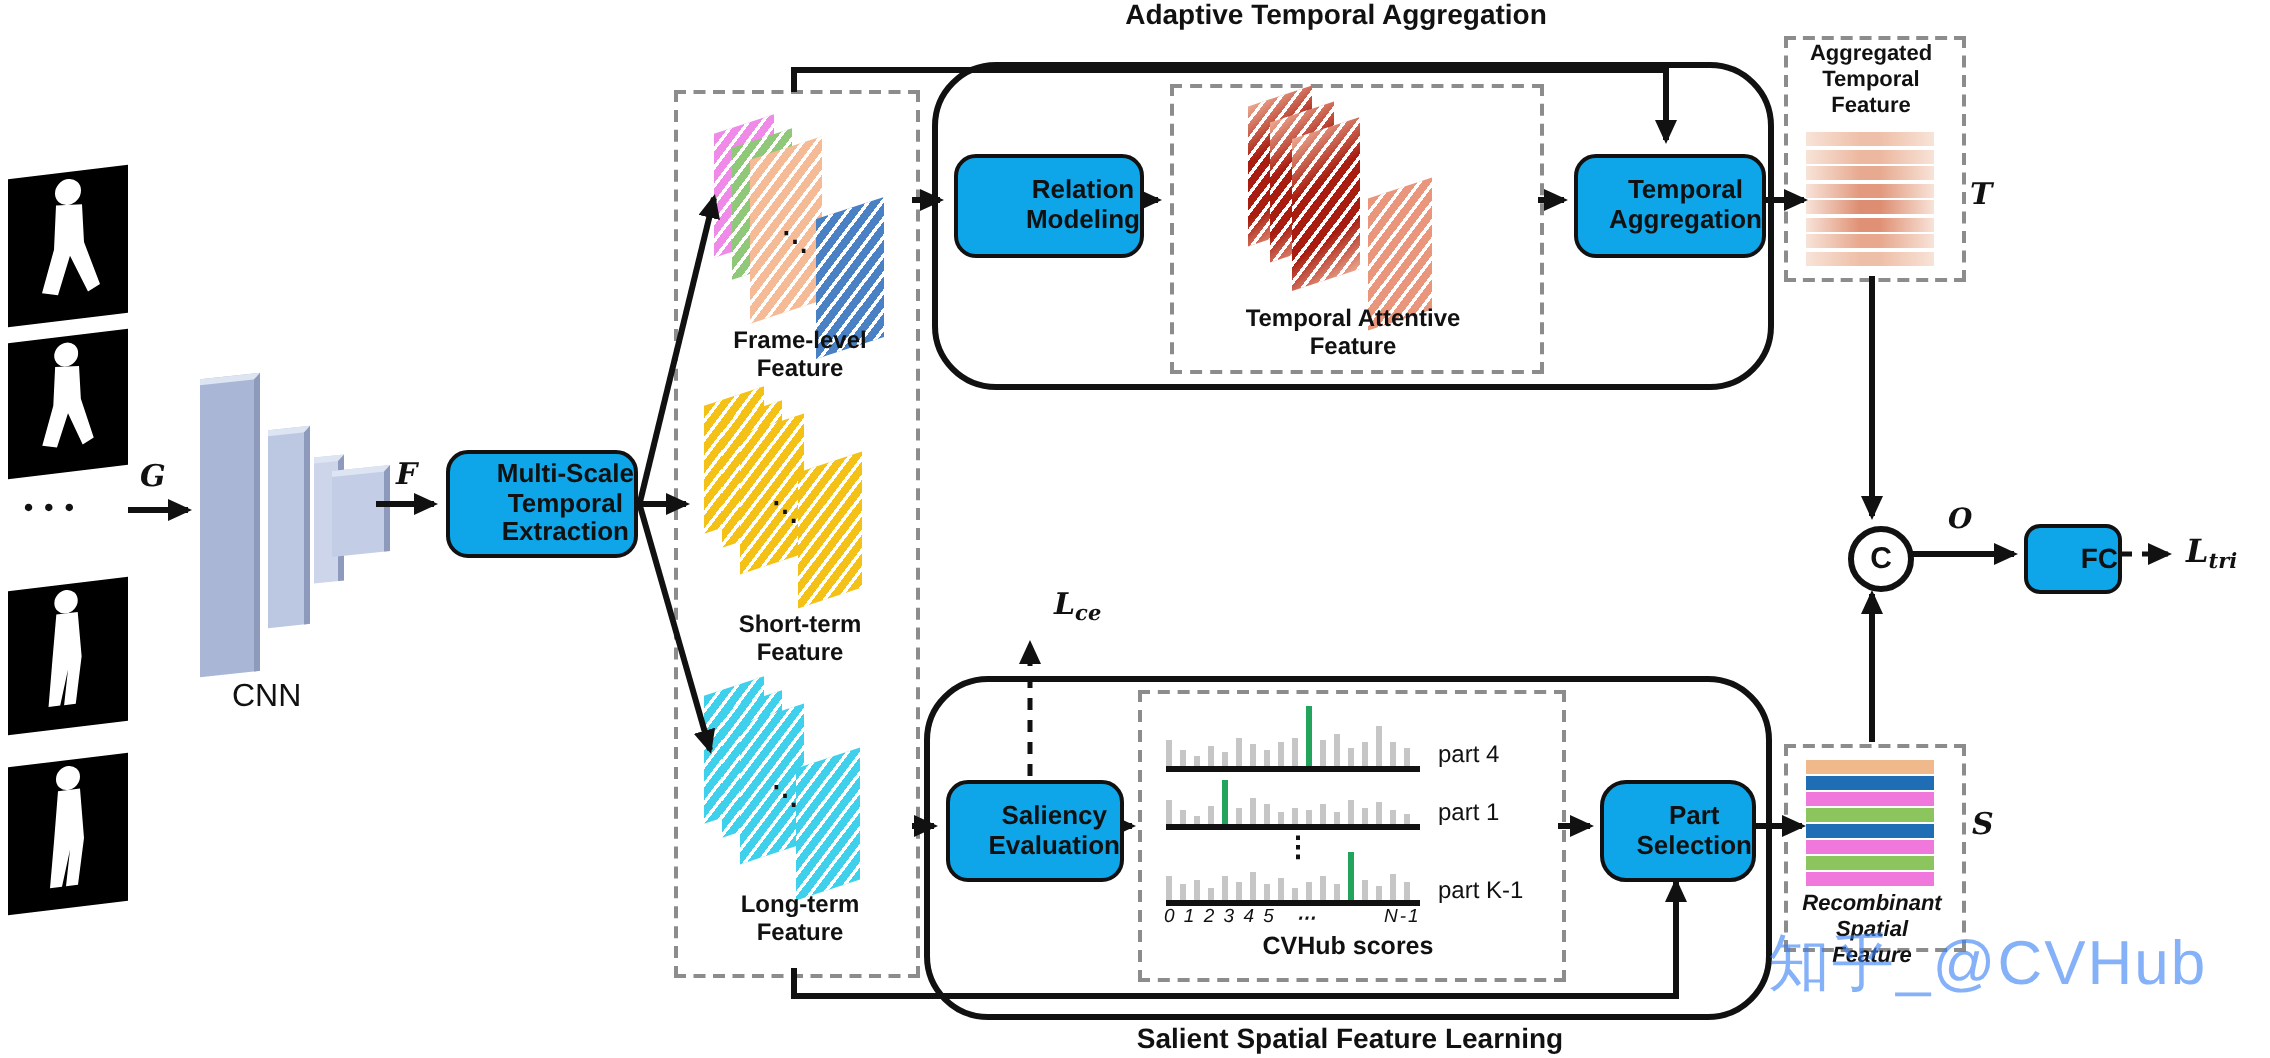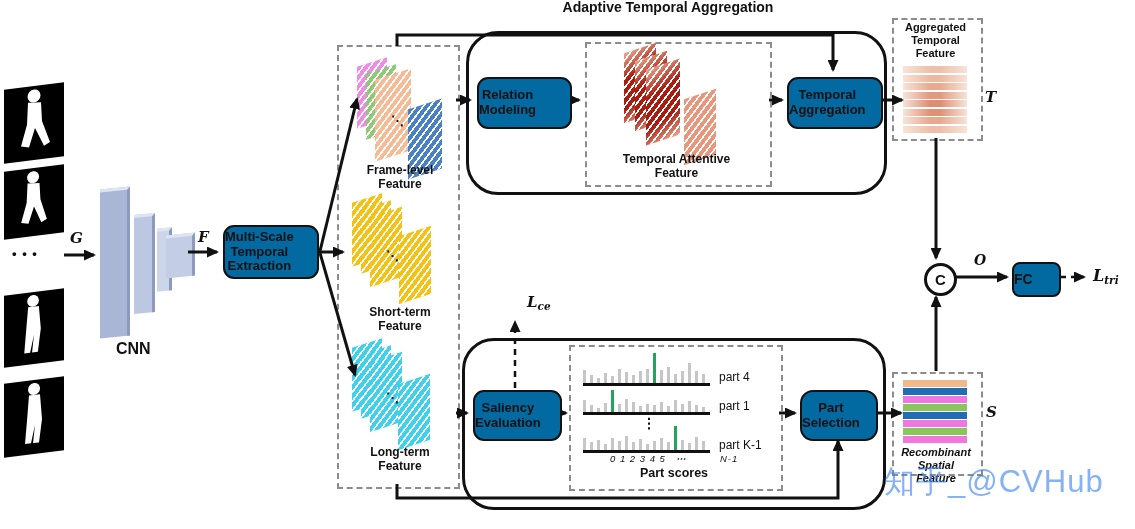--- a/index.html
+++ b/index.html
@@ -1,39 +1,39 @@
 <!DOCTYPE html>
 <html><head>
 <meta charset="utf-8">
 <style>
   html,body{margin:0;padding:0;background:#fff;}
   #canvas{position:relative;width:1135px;height:529px;background:#fff;overflow:hidden;
           font-family:"Liberation Sans",sans-serif;color:#111;}
   .abs{position:absolute;}
   .ml{white-space:pre-line;}
   .boxlbl{font-weight:bold;font-size:13px;line-height:1.12;text-align:center;}
-  .nodebox{position:absolute;background:#0369a1;border:2.5px solid #111;border-radius:11px;
-           display:flex;align-items:center;justify-content:flex-start;z-index:6;}
+  .nodebox{position:absolute;background:#0ea5e9;border:2.5px solid #111;border-radius:11px;
+           display:flex;align-items:center;justify-content:flex-end;z-index:6;}
   .roundrect{position:absolute;border:3px solid #111;border-radius:32px;background:transparent;z-index:1;}
   .dashedbox{position:absolute;border:2px dashed #8c8c8c;background:transparent;z-index:2;}
   .sectitle{position:absolute;font-weight:bold;font-size:14px;text-align:center;z-index:7;}
   .featlbl{position:absolute;font-weight:bold;font-size:12px;line-height:1.18;text-align:center;z-index:7;}
   .smalllbl{position:absolute;font-weight:bold;font-size:11px;line-height:1.18;text-align:center;z-index:7;}
   .math{font-family:"DejaVu Serif",serif;font-style:italic;font-weight:bold;font-size:15px;z-index:8;position:absolute;}
   .sub{font-size:10.5px;vertical-align:-3px;}
   .sheet{position:absolute;transform:skewY(-18deg);z-index:3;}
   .silframe{position:absolute;background:#000;transform:skewY(-7deg);z-index:3;}
   .silframe svg{width:100%;height:100%;display:block;}
   .cnnplane{position:absolute;transform:skewY(-6deg);border-top:3px solid #dde4f2;border-right:3px solid #8d9abc;z-index:3;}
   .dots-diag{position:absolute;font-weight:bold;font-size:13px;z-index:5;}
   .barrow{position:absolute;display:flex;align-items:flex-end;gap:4px;width:127px;height:32px;z-index:4;}
   .bar{width:3px;}
   .baseline{position:absolute;height:2.5px;background:#111;width:127px;z-index:4;}
   .partlbl{position:absolute;font-size:12px;z-index:7;}
-  .axislbl{position:absolute;font-style:italic;font-size:9.5px;z-index:7;letter-spacing:1px;margin-left:28px;}
+  .axislbl{position:absolute;font-style:italic;font-size:9.5px;z-index:7;letter-spacing:1px;}
   .stack{position:absolute;display:flex;flex-direction:column;gap:1.5px;z-index:4;}
   .stack .stackbar{width:100%;}
   #t-stack .stackbar{height:7px;}
   #s-stack .stackbar{height:6.5px;}
   .circleC{position:absolute;width:27px;height:27px;border:3px solid #111;border-radius:50%;background:#fff;
            display:flex;align-items:center;justify-content:center;font-weight:bold;font-size:15px;z-index:6;}
   #watermark{position:absolute;left:884px;top:461px;font-size:31px;color:#3b82f6;opacity:.62;
              letter-spacing:1px;z-index:9;font-weight:400;}
   svg.overlay{position:absolute;left:0;top:0;z-index:5;}
 </style>
@@ -75,21 +75,21 @@
         </g>
       </svg>
   </div>
 
   <div class="math" style="left:70px;top:229px;">G</div>
 
   <div class="cnnplane" style="left:100px;top:188px;width:27px;height:146px;background:#aab6d6;"></div>
   <div class="cnnplane" style="left:134px;top:214px;width:18px;height:96px;background:#bcc7e2;"></div>
   <div class="cnnplane" style="left:157px;top:228px;width:12px;height:60px;background:#ccd5ea;"></div>
   <div class="cnnplane" style="left:166px;top:234px;width:26px;height:40px;background:#c3cde6;"></div>
-  <div class="abs" style="left:116px;top:340px;font-size:16px;font-weight:700;z-index:3;text-align:right;">CNN</div>
+  <div class="abs" style="left:116px;top:340px;font-size:16px;font-weight:400;z-index:3;text-align:right;">CNN</div>
 
   <div class="math" style="left:198px;top:228px;">F</div>
 
   <div class="nodebox" style="left:223px;top:225px;width:92px;height:50px;">
     <div class="boxlbl ml">Multi-Scale
 Temporal
 Extraction</div>
   </div>
 
   <div class="dashedbox" style="left:337px;top:45px;width:119px;height:440px;"></div>
@@ -149,20 +149,21 @@
       <div class="stackbar" style="background: linear-gradient(90deg, rgb(248, 227, 216) 0%, rgb(231, 170, 144) 42%, rgb(231, 170, 144) 58%, rgb(248, 227, 216) 100%);"></div>
       <div class="stackbar" style="background: linear-gradient(90deg, rgb(248, 227, 216) 0%, rgb(226, 153, 126) 42%, rgb(226, 153, 126) 58%, rgb(248, 227, 216) 100%);"></div>
       <div class="stackbar" style="background: linear-gradient(90deg, rgb(248, 227, 216) 0%, rgb(221, 141, 113) 42%, rgb(221, 141, 113) 58%, rgb(248, 227, 216) 100%);"></div>
       <div class="stackbar" style="background: linear-gradient(90deg, rgb(248, 227, 216) 0%, rgb(224, 145, 117) 42%, rgb(224, 145, 117) 58%, rgb(248, 227, 216) 100%);"></div>
       <div class="stackbar" style="background: linear-gradient(90deg, rgb(248, 227, 216) 0%, rgb(231, 168, 142) 42%, rgb(231, 168, 142) 58%, rgb(248, 227, 216) 100%);"></div>
       <div class="stackbar" style="background: linear-gradient(90deg, rgb(248, 227, 216) 0%, rgb(238, 191, 168) 42%, rgb(238, 191, 168) 58%, rgb(248, 227, 216) 100%);"></div>
     </div>
   <div class="math" style="left:985px;top:88px;">T</div>
 
   <div class="roundrect" style="left:462px;top:338px;width:418px;height:166px;"></div>
+  <div class="sectitle" style="left:510px;top:511px;width:330px;">Salient Spatial Feature Learning</div>
 
   <div class="math" style="left:499px;top:293px;margin-left:28px;"><span>L</span><span class="sub">ce</span></div>
 
   <div class="nodebox" style="left:473px;top:390px;width:85px;height:47px;">
     <div class="boxlbl ml">Saliency
 Evaluation</div>
   </div>
 
   <div class="dashedbox" style="left:569px;top:345px;width:210px;height:142px;"></div>
 
@@ -233,21 +234,21 @@
       <div class="bar" style="height: 7px; background: rgb(198, 198, 198);"></div>
       <div class="bar" style="height: 13px; background: rgb(198, 198, 198);"></div>
       <div class="bar" style="height: 9px; background: rgb(198, 198, 198);"></div>
     </div>
   <div class="baseline" style="left:583px;top:450px;"></div>
   <div class="partlbl" style="left:719px;top:438px;">part K-1</div>
 
   <div class="axislbl" style="left:582px;top:453px;">0 1 2 3 4 5</div>
   <div class="axislbl" style="left:648px;top:453px;font-weight:bold;">⋯</div>
   <div class="axislbl" style="left:692px;top:453px;">N-1</div>
-  <div class="abs" style="left:604px;top:466px;width:140px;text-align:center;font-weight:bold;font-size:12.5px;z-index:4;">Part scores</div>
+  <div class="abs" style="left:604px;top:466px;width:140px;text-align:center;font-weight:bold;font-size:12.5px;z-index:4;">CVHub scores</div>
 
   <div class="nodebox" style="left:800px;top:390px;width:74px;height:47px;border-radius:13px;">
     <div class="boxlbl ml">Part
 Selection</div>
   </div>
 
   <div class="dashedbox" style="left:892px;top:372px;width:87px;height:100px;"></div>
   <div id="s-stack" class="stack" style="left:903px;top:380px;width:64px;">
       <div class="stackbar" style="background: rgb(240, 185, 140);"></div>
       <div class="stackbar" style="background: rgb(31, 110, 181);"></div>

